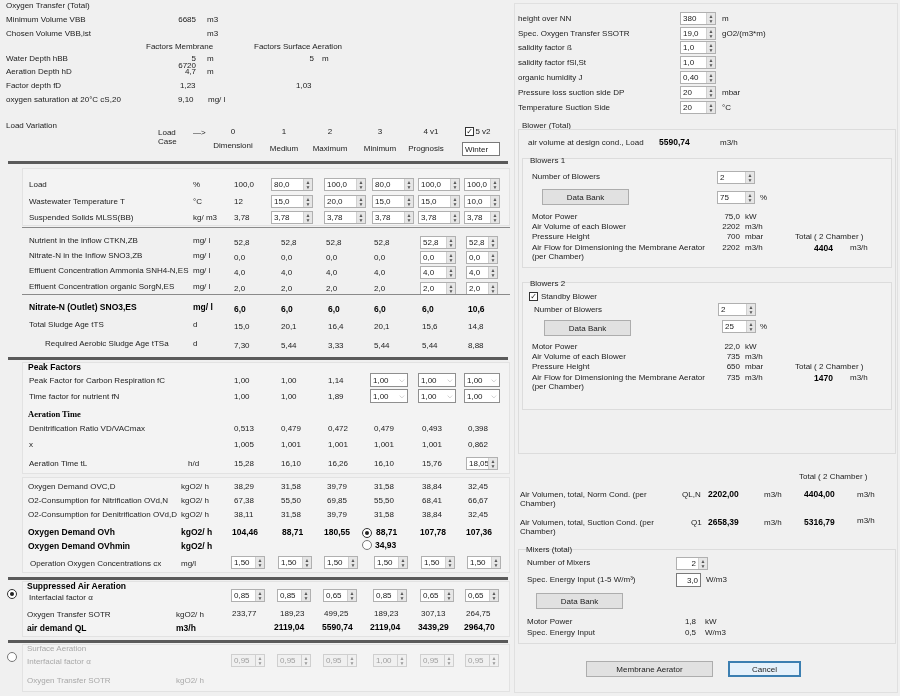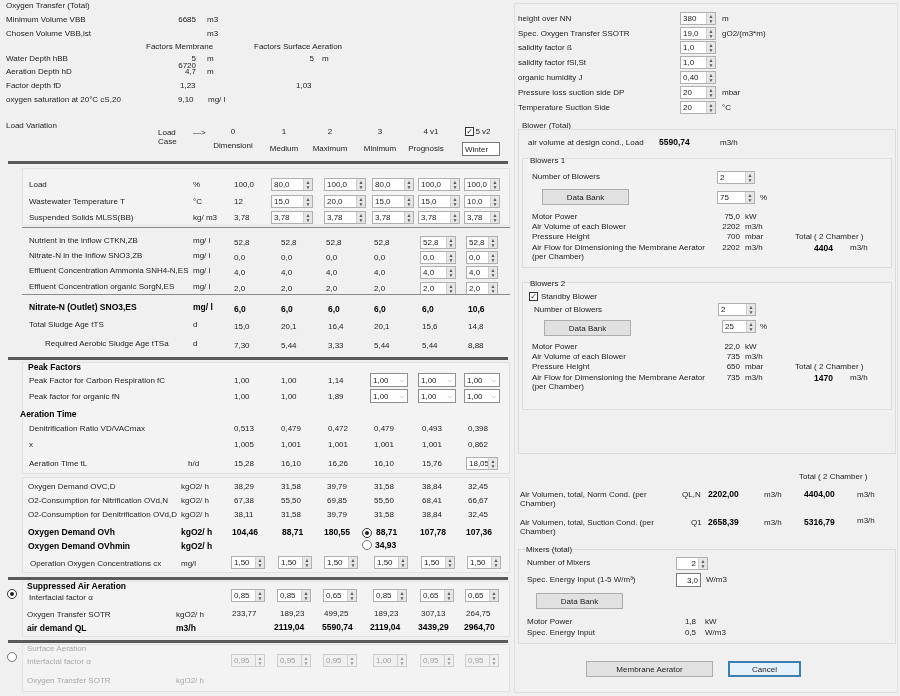--- a/index.html
+++ b/index.html
@@ -264,38 +264,38 @@
       <span class="dd">⌵</span>
     </div>
     <div class="combo" style="left:418px;top:373px;width:38px;">
       <span class="v">1,00</span>
       <span class="dd">⌵</span>
     </div>
     <div class="combo" style="left:464px;top:373px;width:36px;">
       <span class="v">1,00</span>
       <span class="dd">⌵</span>
     </div>
-    <div class="abs " style="left:29px;top:392px;">Peak factor for organic fN</div>
+    <div class="abs " style="left:29px;top:392px;">Time factor for nutrient fN</div>
     <div class="abs " style="left:234px;top:392px;">1,00</div>
     <div class="abs " style="left:281px;top:392px;">1,00</div>
     <div class="abs " style="left:328px;top:392px;">1,89</div>
     <div class="combo" style="left:370px;top:389px;width:38px;">
       <span class="v">1,00</span>
       <span class="dd">⌵</span>
     </div>
     <div class="combo" style="left:418px;top:389px;width:38px;">
       <span class="v">1,00</span>
       <span class="dd">⌵</span>
     </div>
     <div class="combo" style="left:464px;top:389px;width:36px;">
       <span class="v">1,00</span>
       <span class="dd">⌵</span>
     </div>
   </div>
-<div class="abs bold" style="left:20px;top:409px;">Aeration Time</div>
+<div class="abs bold" style="left:28px;top:409px;font-family:Liberation Serif, serif;">Aeration Time</div>
 <div id="aer">
     <div class="abs " style="left:29px;top:424px;">Denitrification Ratio VD/VACmax</div>
     <div class="abs " style="left:188px;top:424px;"></div>
     <div class="abs " style="left:234px;top:424px;">0,513</div>
     <div class="abs " style="left:281px;top:424px;">0,479</div>
     <div class="abs " style="left:328px;top:424px;">0,472</div>
     <div class="abs " style="left:374px;top:424px;">0,479</div>
     <div class="abs " style="left:422px;top:424px;text-align:right;">0,493</div>
     <div class="abs " style="left:468px;top:424px;">0,398</div>
     <div class="abs " style="left:29px;top:440px;">x</div>

